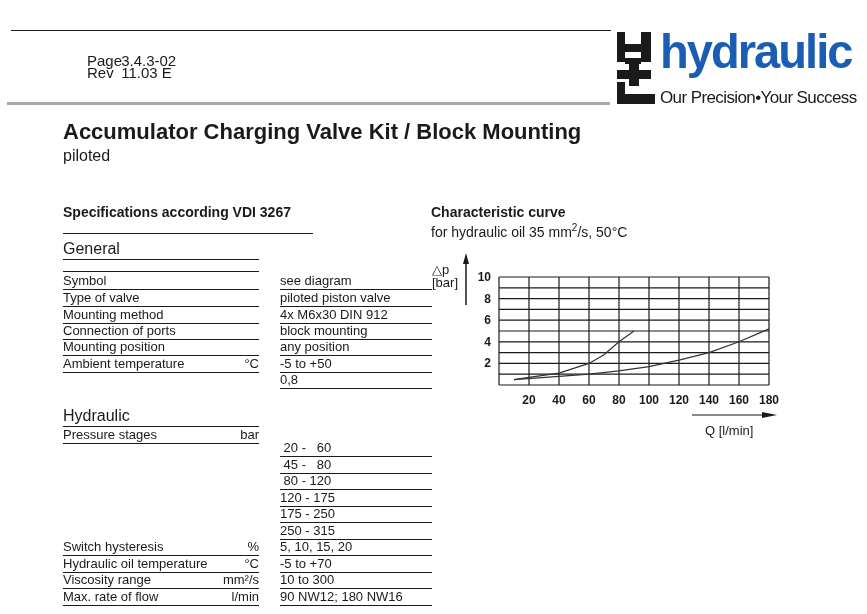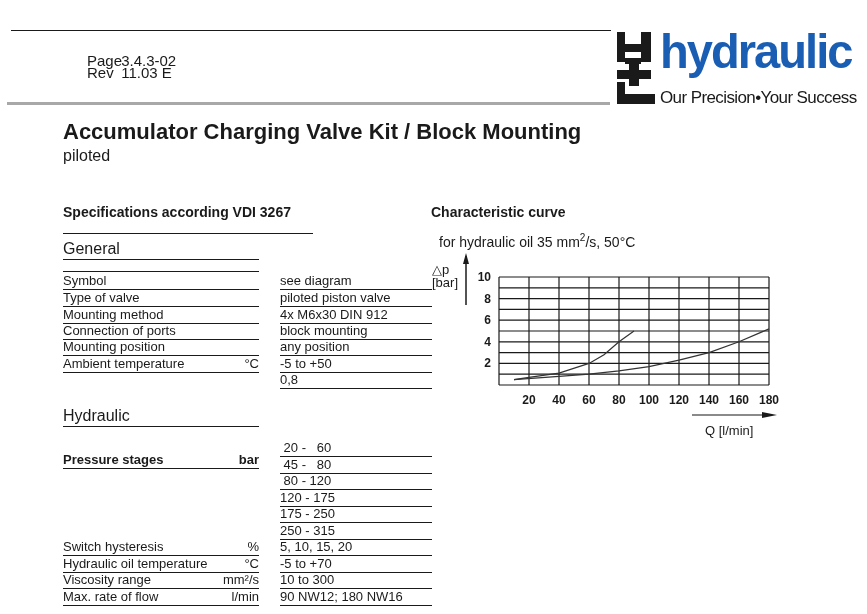--- a/index.html
+++ b/index.html
@@ -16,21 +16,21 @@
   .slogan { left:660px; top:88px; font-size:17px; color:#1a1a1a; letter-spacing:-0.6px; }
   .title { left:63px; top:119px; font-size:22px; font-weight:bold; }
   .subtitle { left:63px; top:147px; font-size:16px; }
   .spec-head { left:63px; top:204px; font-size:14px; font-weight:bold; border-bottom:1px solid #1a1a1a; width:250px; padding-bottom:13px; }
   .section { left:63px; font-size:16px; border-bottom:1px solid #1a1a1a; width:196px; padding-bottom:1px; }
   .row { position:absolute; left:63px; height:16px; font-size:13px; line-height:14px; }
   .row .lab { position:absolute; left:0; width:196px; border-bottom:1px solid #1a1a1a; height:15px; }
   .row .unit { position:absolute; right:0; top:0; }
   .row .val { position:absolute; left:217px; width:152px; border-bottom:1px solid #1a1a1a; height:15px; white-space:nowrap; }
   .chart-title { left:431px; top:204px; font-size:14px; font-weight:bold; }
-  .chart-sub { left:431px; top:232px; font-size:14px;margin-left:8px; }
+  .chart-sub { left:431px; top:222px; font-size:14px; }
   .chart-sub sup { font-size:10px; }
   .ylabel { left:432px; top:263px; font-size:13px; line-height:13px; }
   .xlabel { left:705px; top:423px; font-size:13px; }
 </style>
 </head>
 <body>
 
 <div class="abs topline"></div>
 <div class="abs grayline"></div>
 
@@ -86,21 +86,21 @@
       <div class="lab"><span>Ambient temperature</span><span class="unit">°C</span></div>
       <div class="val">-5 to +50</div>
     </div>
     <div class="row" style="top: 373px; width: 369px;">
       <div class="val">0,8</div>
     </div>
   </div>
 
 <div class="abs section" style="top:407px;">Hydraulic</div>
 
-<div class="row" style="top:453px; width:369px;font-weight:bold;">
+<div class="row" style="top:428px; width:369px;">
   <div class="lab">
     <span>Pressure stages</span>
     <span class="unit">bar</span>
   </div>
 </div>
 <div id="pressure-values">
     <div class="row" style="top: 441px; width: 369px;">
       <div class="val" style="white-space:pre;"> 20 -   60</div>
     </div>
     <div class="row" style="top: 457.5px; width: 369px;">

